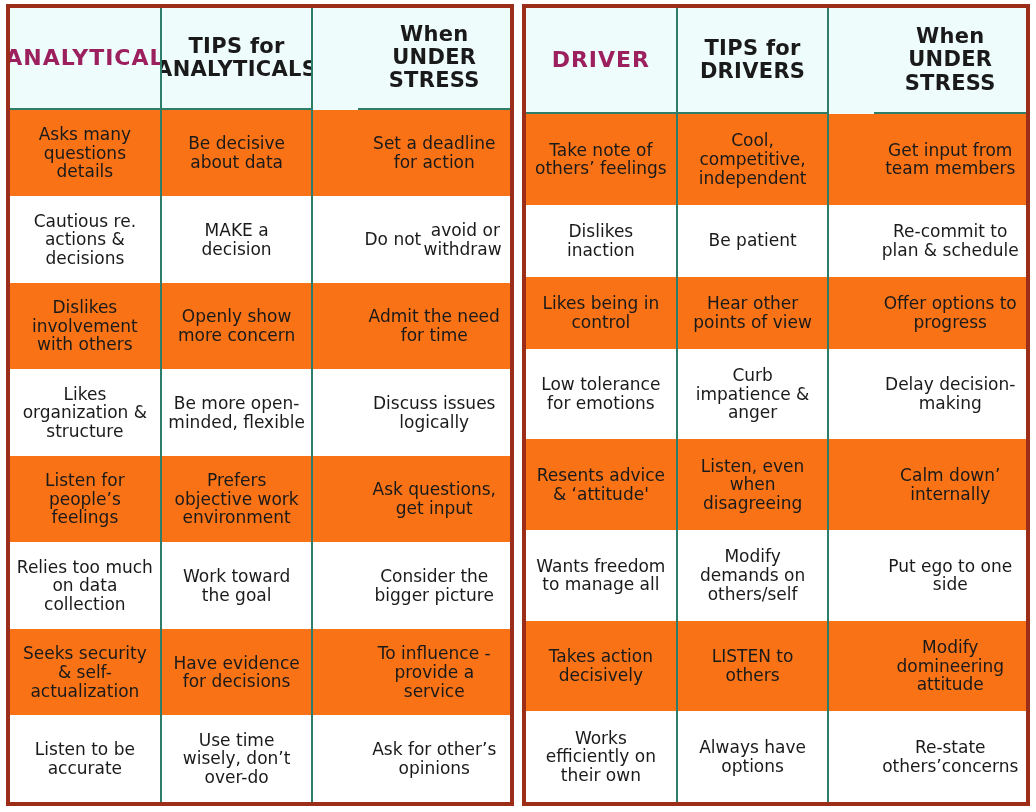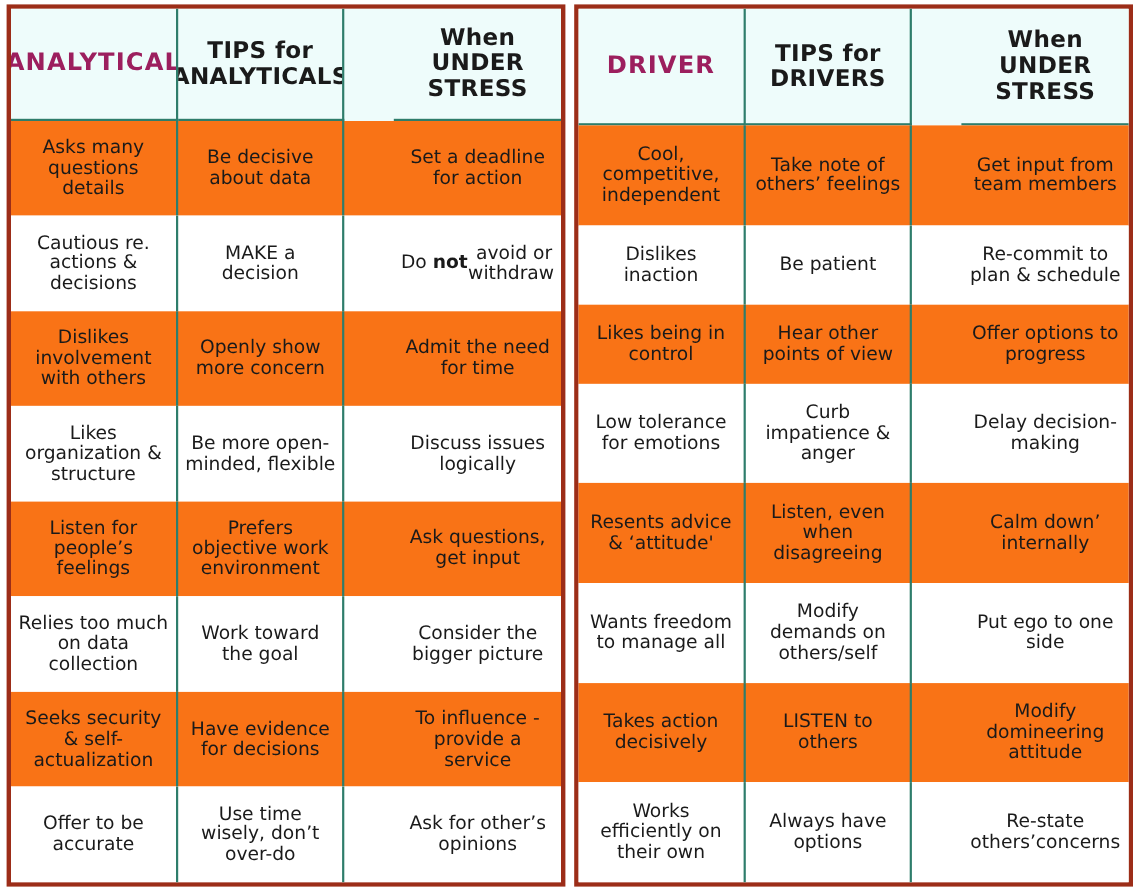--- a/index.html
+++ b/index.html
@@ -69,21 +69,21 @@
     font-weight: bold;
     font-size: 21px;
     letter-spacing: 0.3px;
   }
   .header-cell.title-accent {
     color: #9c1f5e;
     font-size: 22px;
     letter-spacing: 1px;
   }
   .bold-inline {
-    font-weight: bold;
+    font-weight: normal;
   }
 </style>
 </head>
 <body>
 
 <div class="page">
 
   <div class="panel">
     <div class="row header-row">
       <div class="cell header-cell title-accent">ANALYTICAL</div>
@@ -127,36 +127,36 @@
       <div class="cell">Consider the bigger picture</div>
     </div>
 
     <div class="row odd">
       <div class="cell">Seeks security &amp; self-actualization</div>
       <div class="cell">Have evidence for decisions</div>
       <div class="cell">To influence - provide a service</div>
     </div>
 
     <div class="row even">
-      <div class="cell">Offer to be accurate</div>
+      <div class="cell">Listen to be accurate</div>
       <div class="cell">Use time wisely, don’t over-do</div>
       <div class="cell">Ask for other’s opinions</div>
     </div>
   </div>
 
   <div class="panel">
     <div class="row header-row">
       <div class="cell header-cell title-accent">DRIVER</div>
       <div class="cell header-cell">TIPS for DRIVERS</div>
       <div class="cell header-cell">When UNDER STRESS</div>
     </div>
 
     <div class="row odd">
+      <div class="cell">Take note of others’ feelings</div>
       <div class="cell">Cool, competitive, independent</div>
-      <div class="cell">Take note of others’ feelings</div>
       <div class="cell">Get input from team members</div>
     </div>
 
     <div class="row even">
       <div class="cell">Dislikes inaction</div>
       <div class="cell">Be patient</div>
       <div class="cell">Re-commit to plan &amp; schedule</div>
     </div>
 
     <div class="row odd">

